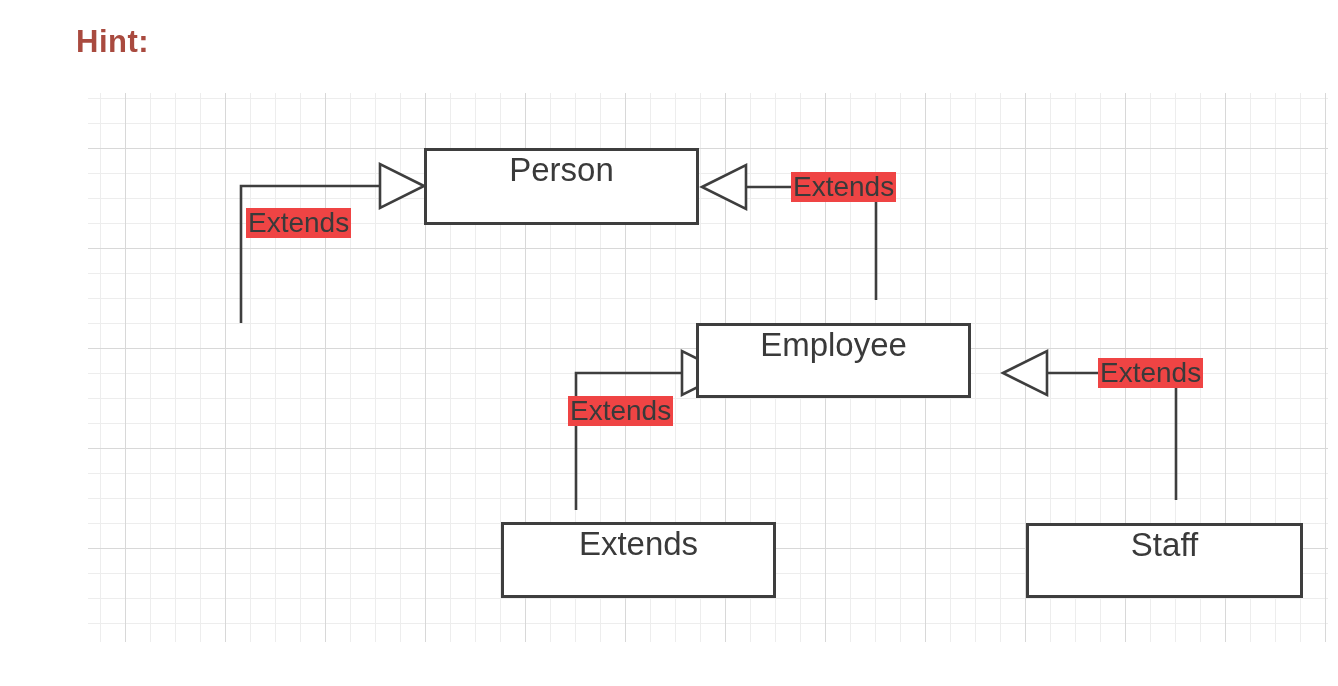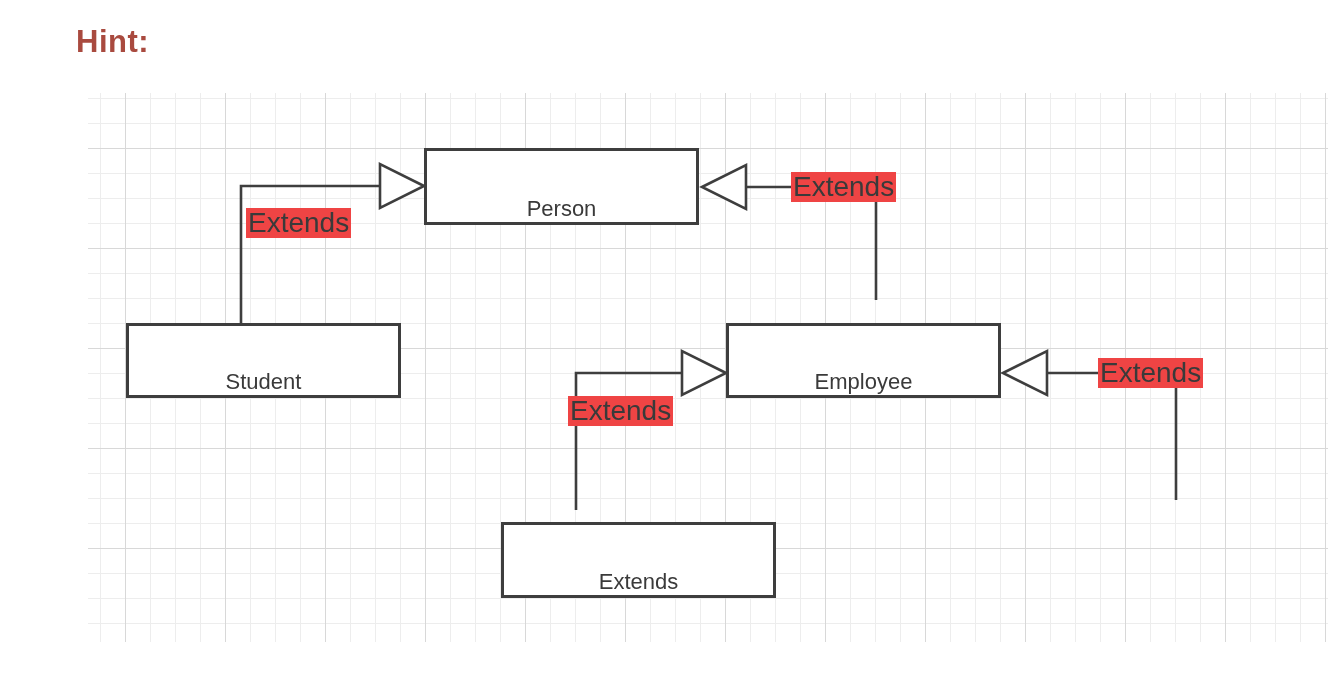--- a/index.html
+++ b/index.html
@@ -54,23 +54,23 @@
     fill:#ffffff;
     stroke:var(--stroke);
     stroke-width:2.6;
   }
   .node-layer{position:absolute;left:0;top:0;width:1338px;height:686px;}
   .class-box{
     position:absolute;
     background:var(--box-bg);
     border:3px solid var(--stroke);
     display:flex;
-    align-items:flex-end;
+    align-items:flex-start;
     justify-content:center;
-    font-size:22px;
+    font-size:33px;
     color:var(--text);
   }
   .edge-label{
     position:absolute;
     background:#ef4444;
     font-size:28px;
     color:var(--text);
     line-height:1.07;
     padding:0 2px;
     white-space:nowrap;
@@ -89,27 +89,27 @@
       <polygon points="666,187 710,165 710,209" class="edge-arrow"></polygon>
       <polyline points="540,510 540,373 646,373" class="edge-line"></polyline>
       <polygon points="690,373 646,351 646,395" class="edge-arrow"></polygon>
       <polyline points="1140,500 1140,373 1011,373" class="edge-line"></polyline>
       <polygon points="967,373 1011,351 1011,395" class="edge-arrow"></polygon>
     </svg>
   <div class="node-layer">
       <div class="class-box" style="left: 388px; top: 148px; width: 275px; height: 77px;">
         <span>Person</span>
       </div>
-      <div class="class-box" style="left: 90px; top: 323px; width: 275px; height: 75px;">
-        <span>Student</span>
-      </div>
-      <div class="class-box" style="left: 690px; top: 323px; width: 275px; height: 75px;">
+      <div class="class-box" style="left: 660px; top: 323px; width: 275px; height: 75px;">
         <span>Employee</span>
       </div>
       <div class="class-box" style="left: 465px; top: 522px; width: 275px; height: 76px;">
         <span>Extends</span>
+      </div>
+      <div class="class-box" style="left: 990px; top: 523px; width: 277px; height: 75px;">
+        <span>Staff</span>
       </div>
       <div class="edge-label" style="left: 210px; top: 208px;">Extends</div>
       <div class="edge-label" style="left: 755px; top: 172px;">Extends</div>
       <div class="edge-label" style="left: 532px; top: 396px;">Extends</div>
       <div class="edge-label" style="left: 1062px; top: 358px;">Extends</div>
     </div>
 </div>
 
 </body></html>

